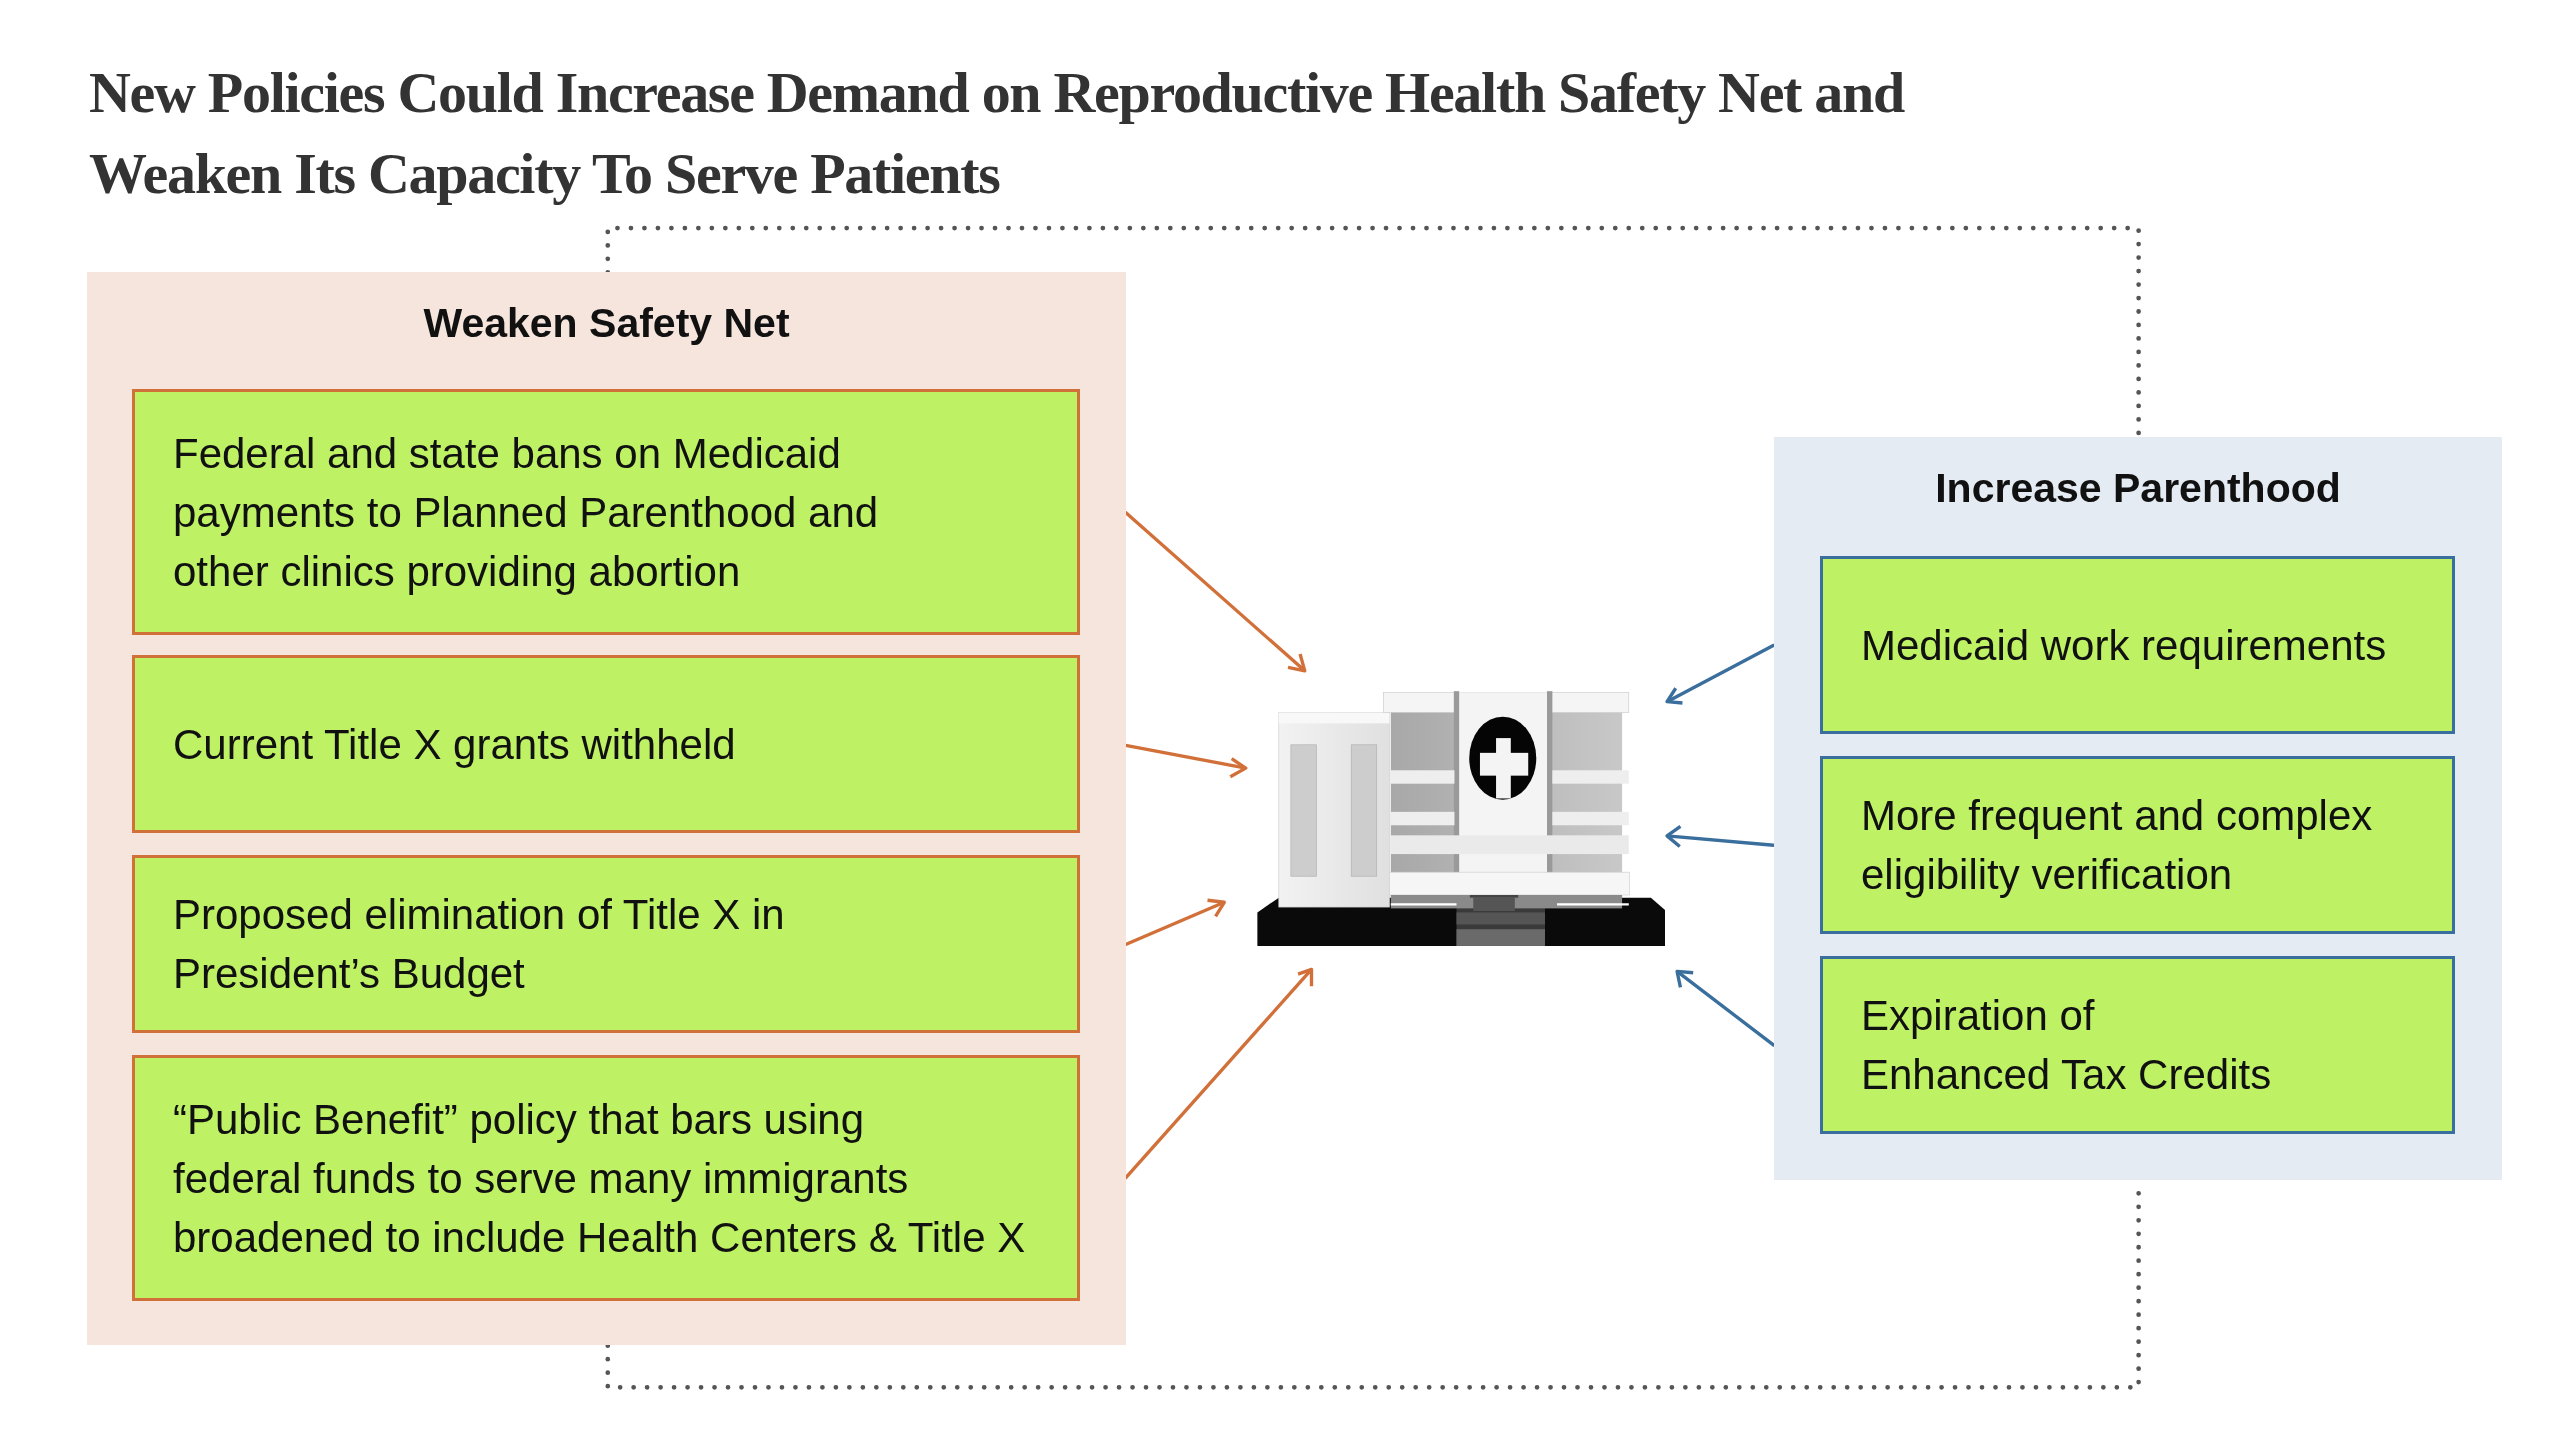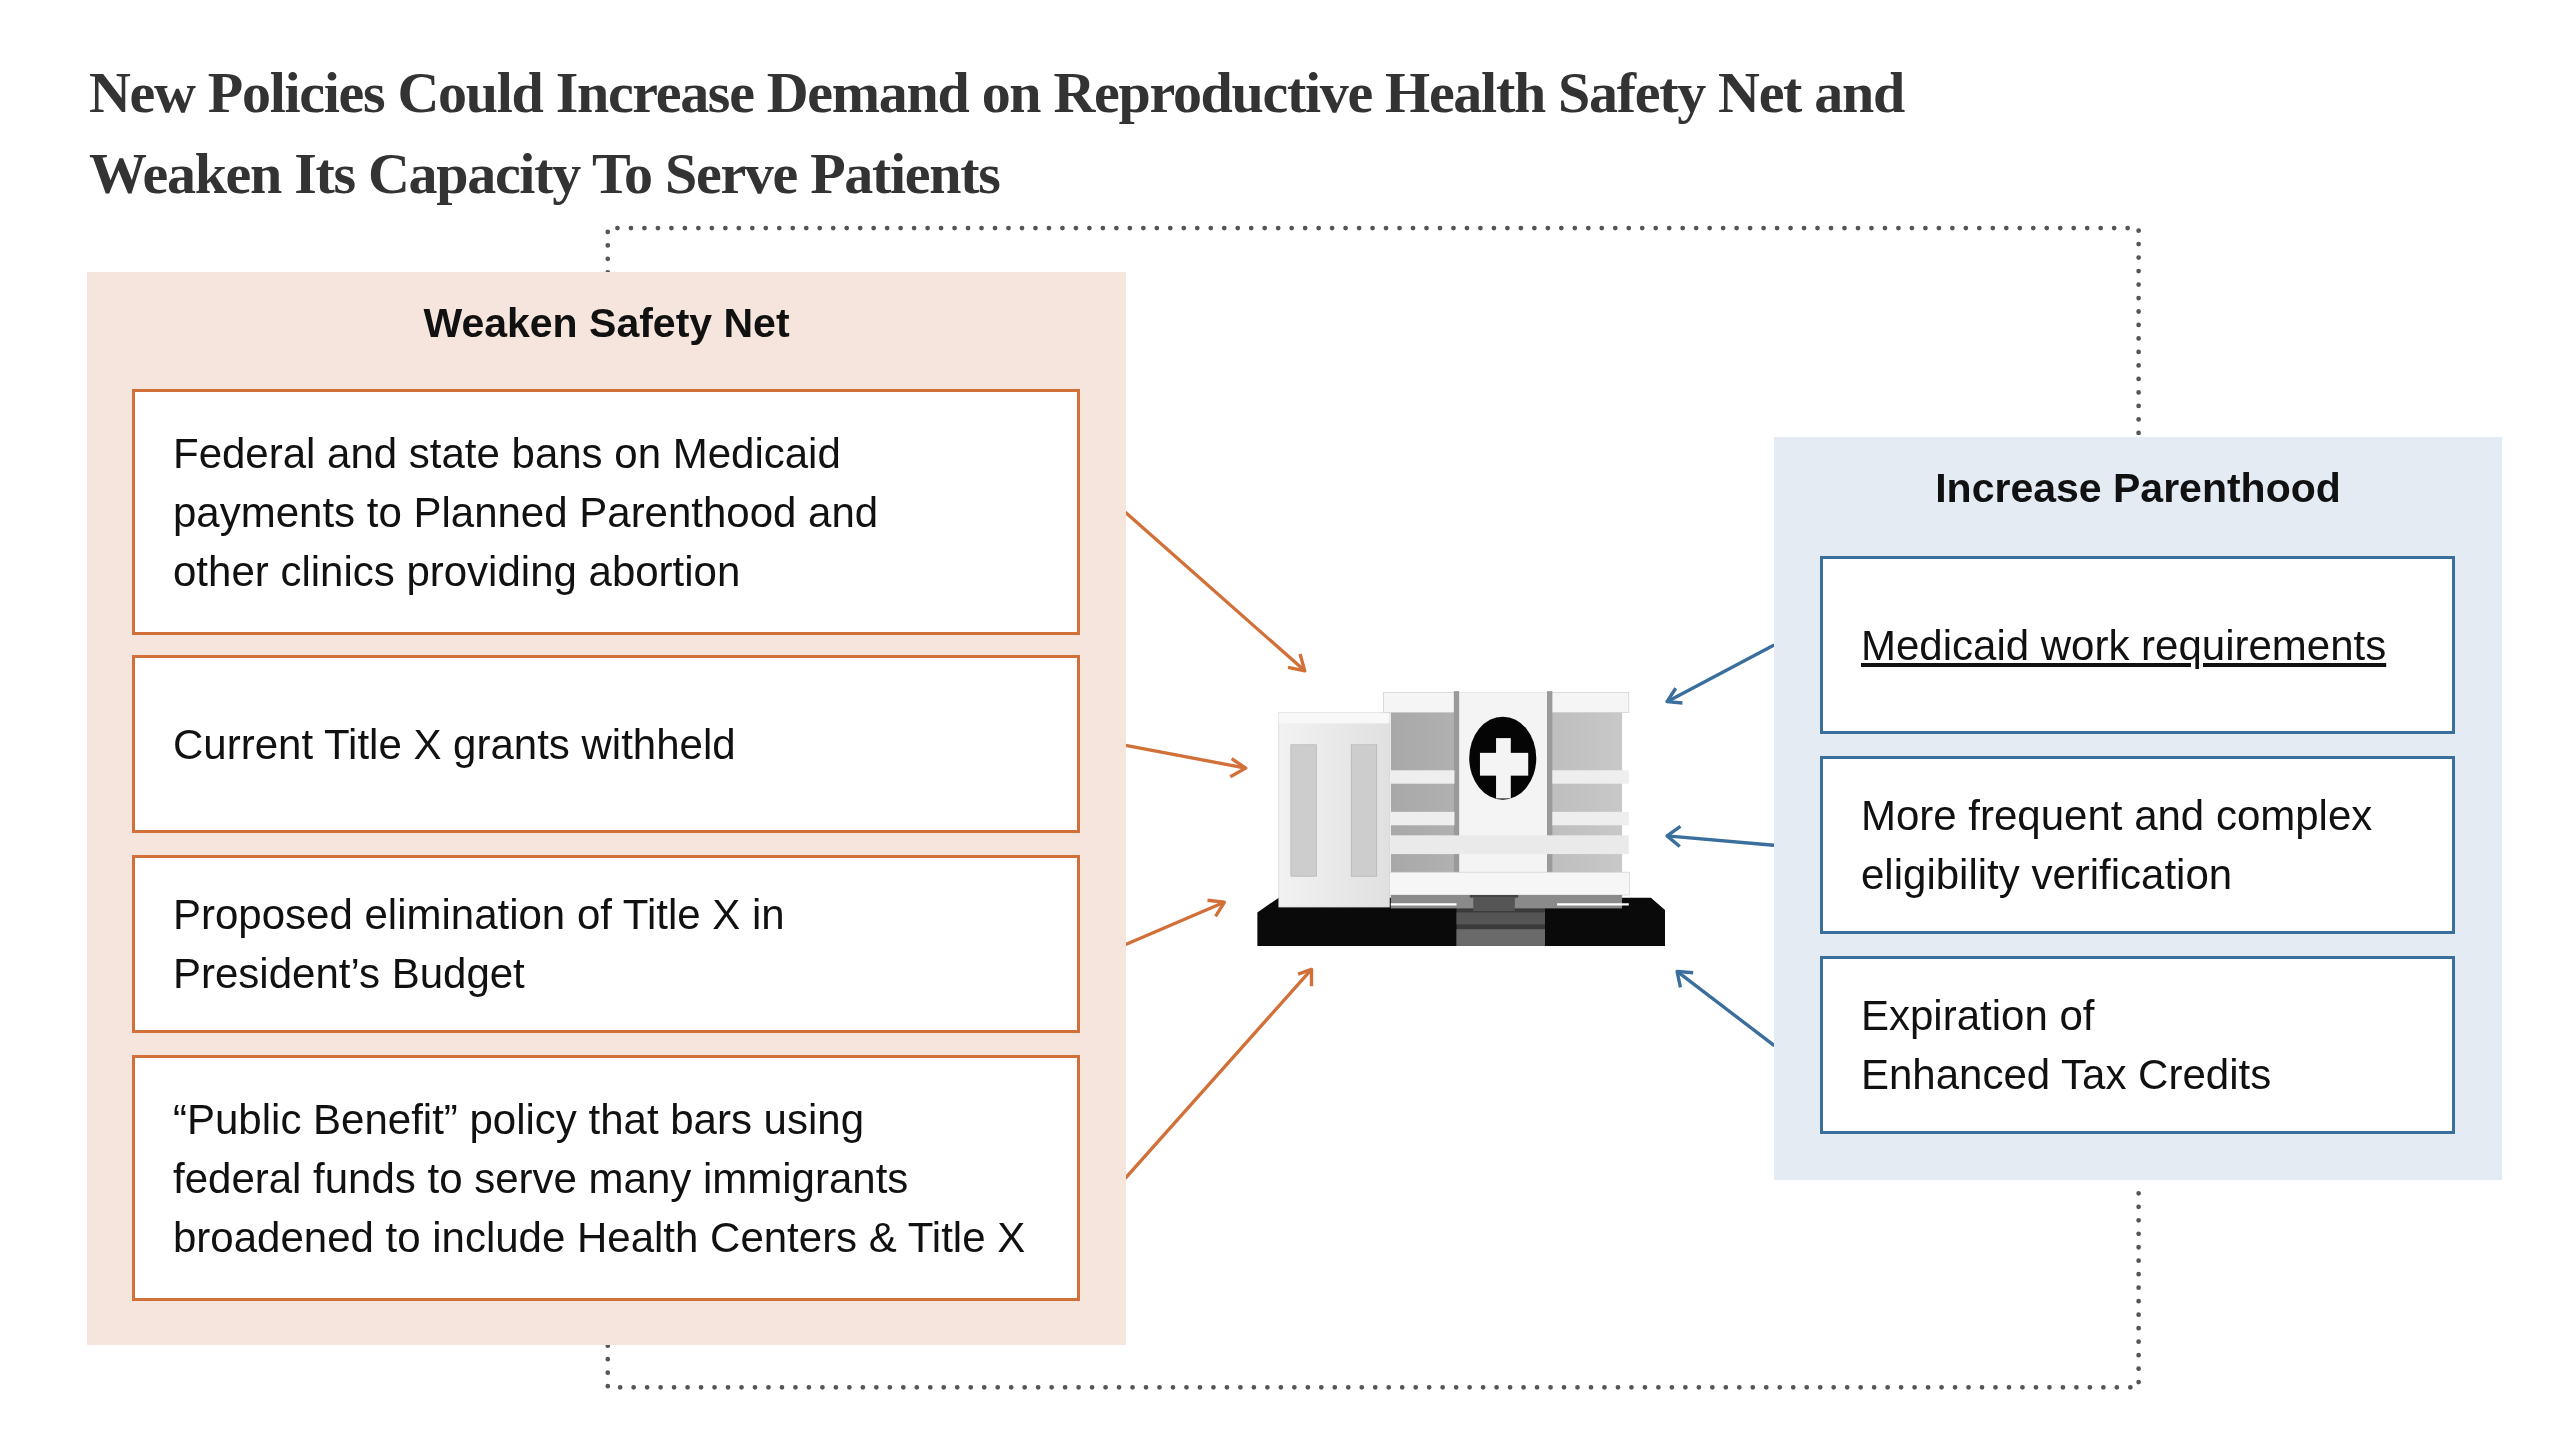--- a/index.html
+++ b/index.html
@@ -10,21 +10,21 @@
            font-size:58px; line-height:81px; color:#333333; letter-spacing:-1.3px; }
   .title div { white-space:nowrap;font-family:Liberation Serif, serif; }
   svg.overlay { position:absolute; left:0; top:0; width:2576px; height:1449px; pointer-events:none; }
   .panel { position:absolute; }
   .panel-left { left:87px; top:272px; width:1039px; height:1073px; background:#f5e5dc; }
   .panel-right { left:1774px; top:437px; width:728px; height:743px; background:#e4ebf3; }
   .panel-title { position:absolute; left:0; right:0; text-align:center; font-weight:bold;
                  font-size:41px; color:#111111; font-family:"Liberation Sans", sans-serif; }
   .panel-left .panel-title { top:28px; }
   .panel-right .panel-title { top:28px; }
-  .box { position:absolute; background:#ffffff; box-sizing:border-box;
+  .box { position:absolute; background:#bef264; box-sizing:border-box;
          display:flex; align-items:center; padding-left:38px; padding-right:37px;
          font-size:42px; line-height:59px; color:#111111; }
   .box-left { border:3.4px solid #d2703a; left:45px; width:948px; }
   .box-right { border:3.4px solid #3a6e9c; left:46px; width:635px; }
   .box-text { white-space:pre-line; }
   .building { position:absolute; left:1252px; top:671px; width:413px; height:275px; }
 </style>
 </head>
 <body>
 
@@ -74,21 +74,21 @@
   </div>
   <div class="box box-left" style="top:783px;height:246px;">
     <span class="box-text">“Public Benefit” policy that bars using
 federal funds to serve many immigrants
 broadened to include Health Centers &amp; Title X</span>
   </div>
 </div>
 
 <div class="panel panel-right">
   <div class="panel-title">Increase Parenthood</div>
-  <div class="box box-right" style="top:119px;height:178px;text-decoration:underline;">
+  <div class="box box-right" style="top:119px;height:178px;">
     <span class="box-text">Medicaid work requirements</span>
   </div>
   <div class="box box-right" style="top:319px;height:178px;">
     <span class="box-text">More frequent and complex
 eligibility verification</span>
   </div>
   <div class="box box-right" style="top:519px;height:178px;">
     <span class="box-text">Expiration of
 Enhanced Tax Credits</span>
   </div>

